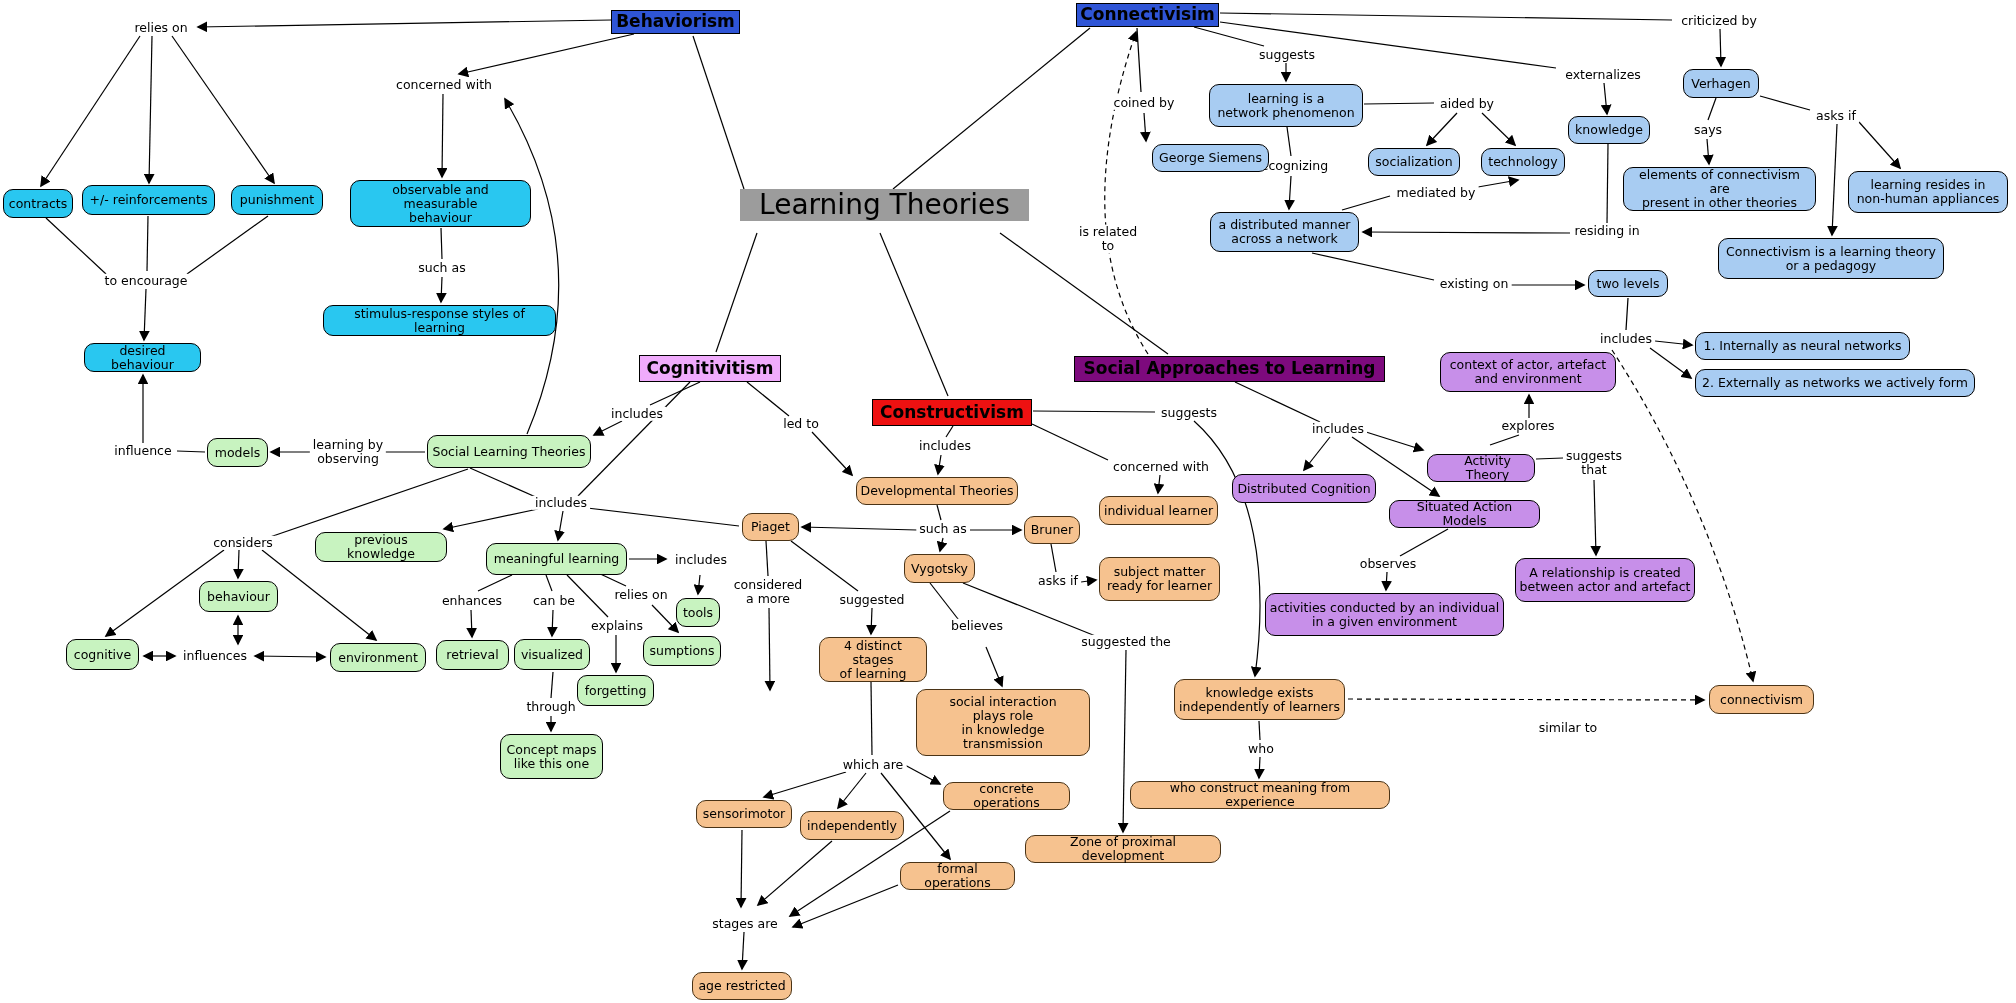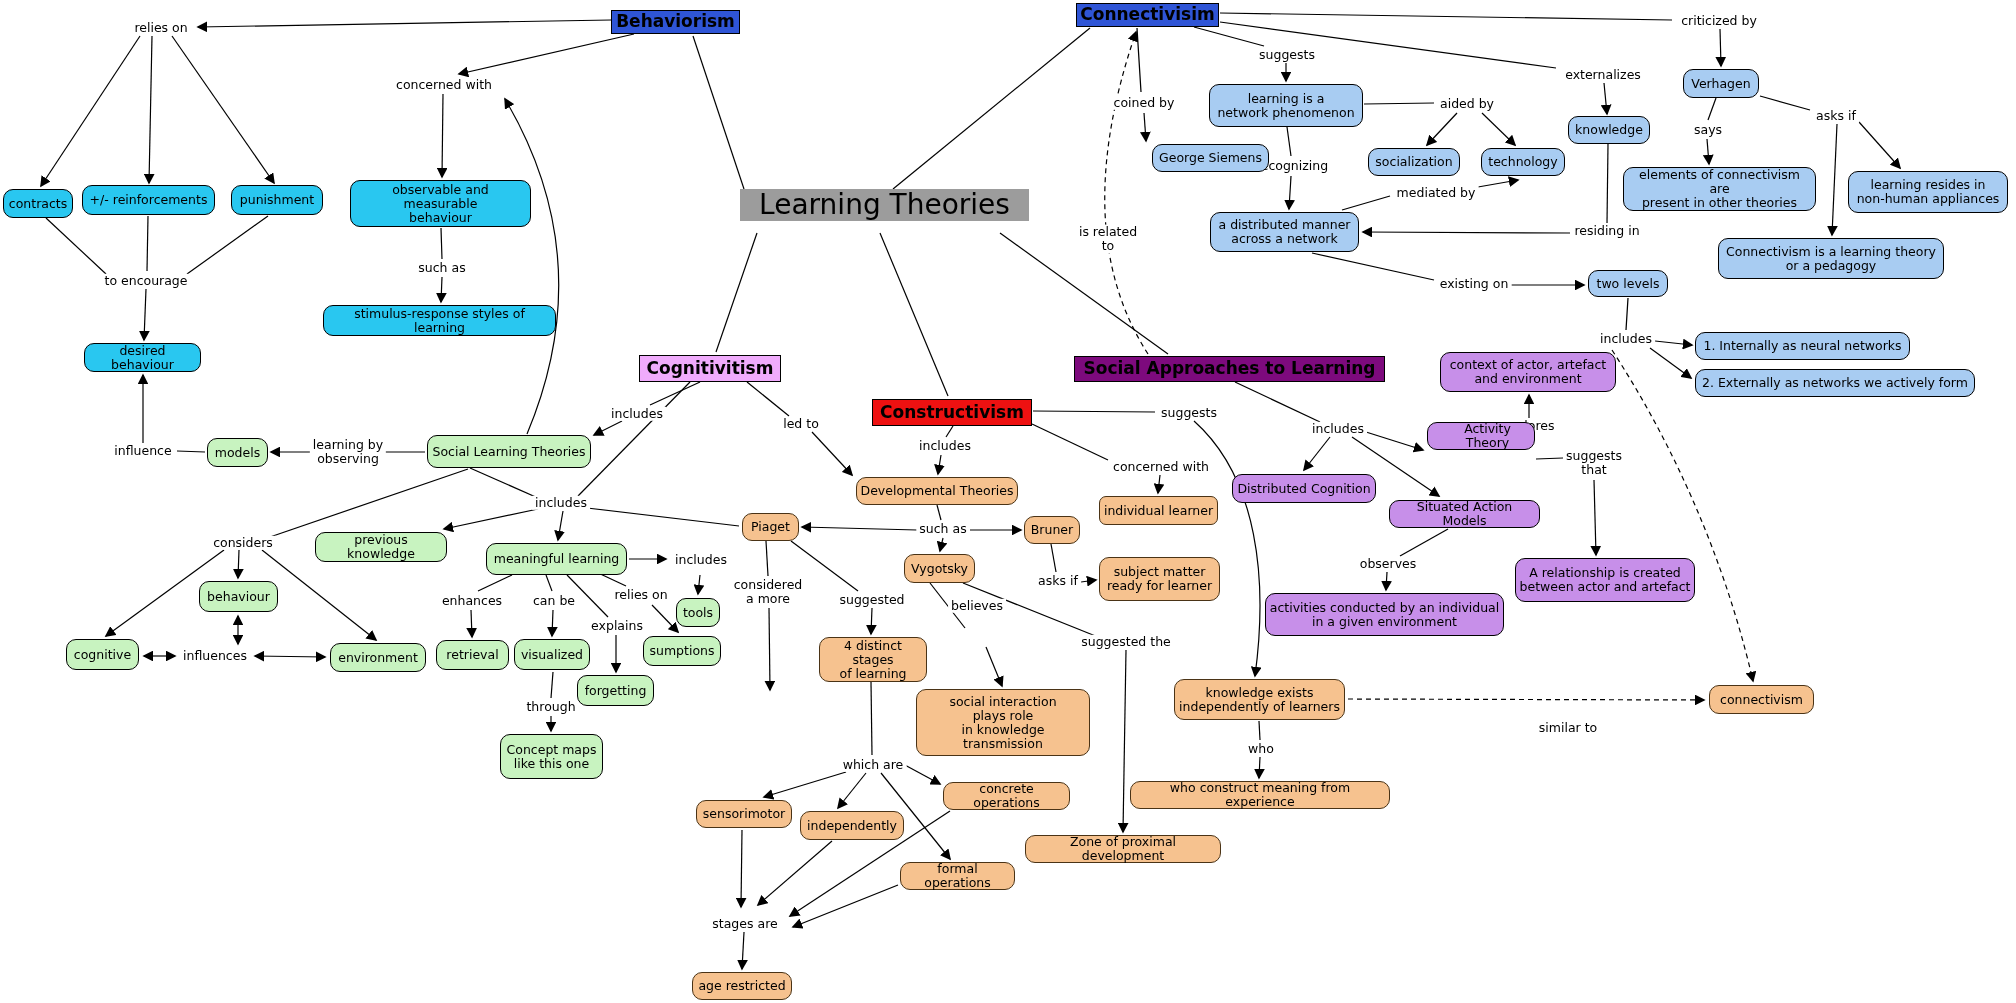--- a/index.html
+++ b/index.html
@@ -182,21 +182,21 @@
     <div class="elabel" style="left: 554px; top: 601px;">can be</div>
     <div class="elabel" style="left: 641px; top: 595px;">relies on</div>
     <div class="elabel" style="left: 617px; top: 626px;">explains</div>
     <div class="elabel" style="left: 215px; top: 656px;">influences</div>
     <div class="elabel" style="left: 551px; top: 707px;">through</div>
     <div class="elabel" style="left: 943px; top: 529px;">such as</div>
     <div class="elabel" style="left: 1058px; top: 581px;">asks if</div>
     <div class="elabel" style="left: 768px; top: 592px;">considered
 a more</div>
     <div class="elabel" style="left: 872px; top: 600px;">suggested</div>
-    <div class="elabel" style="left: 977px; top: 606px; text-align: center;">believes</div>
+    <div class="elabel" style="left: 977px; top: 626px; text-align: center;">believes</div>
     <div class="elabel" style="left: 1126px; top: 642px;">suggested the</div>
     <div class="elabel" style="left: 873px; top: 765px;">which are</div>
     <div class="elabel" style="left: 1261px; top: 749px;">who</div>
     <div class="elabel" style="left: 745px; top: 924px;">stages are</div>
     <div class="elabel" style="left: 1568px; top: 700px; margin-top: 28px;">similar to</div>
     <div class="elabel" style="left: 1189px; top: 413px;">suggests</div>
     <div class="elabel" style="left: 1161px; top: 467px;">concerned with</div>
     <div class="elabel" style="left: 1338px; top: 429px;">includes</div>
     <div class="elabel" style="left: 1528px; top: 426px;">explores</div>
     <div class="elabel" style="left: 1594px; top: 463px;">suggests
@@ -258,40 +258,40 @@
     <div class="node green" style="left: 436px; top: 640px; width: 73px; height: 30px;">retrieval</div>
     <div class="node green" style="left: 514px; top: 639px; width: 76px; height: 31px;">visualized</div>
     <div class="node green" style="left: 643px; top: 636px; width: 78px; height: 30px;">sumptions</div>
     <div class="node green" style="left: 577px; top: 675px; width: 77px; height: 31px;">forgetting</div>
     <div class="node green" style="left: 500px; top: 734px; width: 103px; height: 45px;">Concept maps
 like this one</div>
     <div class="node orange" style="left: 856px; top: 477px; width: 162px; height: 28px;">Developmental Theories</div>
     <div class="node orange" style="left: 742px; top: 513px; width: 57px; height: 28px;">Piaget</div>
     <div class="node orange" style="left: 1024px; top: 516px; width: 56px; height: 28px;">Bruner</div>
     <div class="node orange" style="left: 904px; top: 554px; width: 71px; height: 29px;">Vygotsky</div>
-    <div class="node orange" style="left: 1099px; top: 496px; width: 119px; height: 29px; border-radius: 7px;">individual learner</div>
+    <div class="node orange" style="left: 1099px; top: 496px; width: 119px; height: 29px;">individual learner</div>
     <div class="node orange" style="left: 1099px; top: 557px; width: 121px; height: 44px;">subject matter
 ready for learner</div>
     <div class="node orange" style="left: 819px; top: 637px; width: 108px; height: 45px;">4 distinct stages
 of learning</div>
     <div class="node orange" style="left: 916px; top: 689px; width: 174px; height: 67px;">social interaction
 plays role
 in knowledge transmission</div>
     <div class="node orange" style="left: 1174px; top: 679px; width: 171px; height: 41px;">knowledge exists
 independently of learners</div>
     <div class="node orange" style="left: 943px; top: 782px; width: 127px; height: 28px;">concrete operations</div>
     <div class="node orange" style="left: 696px; top: 800px; width: 96px; height: 28px;">sensorimotor</div>
     <div class="node orange" style="left: 800px; top: 811px; width: 104px; height: 29px;">independently</div>
     <div class="node orange" style="left: 1130px; top: 781px; width: 260px; height: 28px;">who construct meaning from experience</div>
     <div class="node orange" style="left: 1025px; top: 835px; width: 196px; height: 28px;">Zone of proximal development</div>
     <div class="node orange" style="left: 900px; top: 862px; width: 115px; height: 28px;">formal operations</div>
     <div class="node orange" style="left: 692px; top: 972px; width: 100px; height: 28px;">age restricted</div>
     <div class="node orange" style="left: 1709px; top: 685px; width: 105px; height: 29px;">connectivism</div>
     <div class="node violet" style="left: 1440px; top: 352px; width: 176px; height: 40px;">context of actor, artefact
 and environment</div>
-    <div class="node violet" style="left: 1427px; top: 422px; width: 108px; height: 28px; padding-left: 16px;">Activity Theory</div>
+    <div class="node violet" style="left: 1427px; top: 454px; width: 108px; height: 28px; padding-left: 16px;">Activity Theory</div>
     <div class="node violet" style="left: 1232px; top: 474px; width: 144px; height: 29px;">Distributed Cognition</div>
     <div class="node violet" style="left: 1389px; top: 500px; width: 151px; height: 28px;">Situated Action Models</div>
     <div class="node violet" style="left: 1515px; top: 558px; width: 180px; height: 44px;">A relationship is created
 between actor and artefact</div>
     <div class="node violet" style="left: 1265px; top: 593px; width: 239px; height: 43px;">activities conducted by an individual
 in a given environment</div>
   </div>
 
 </body></html>

